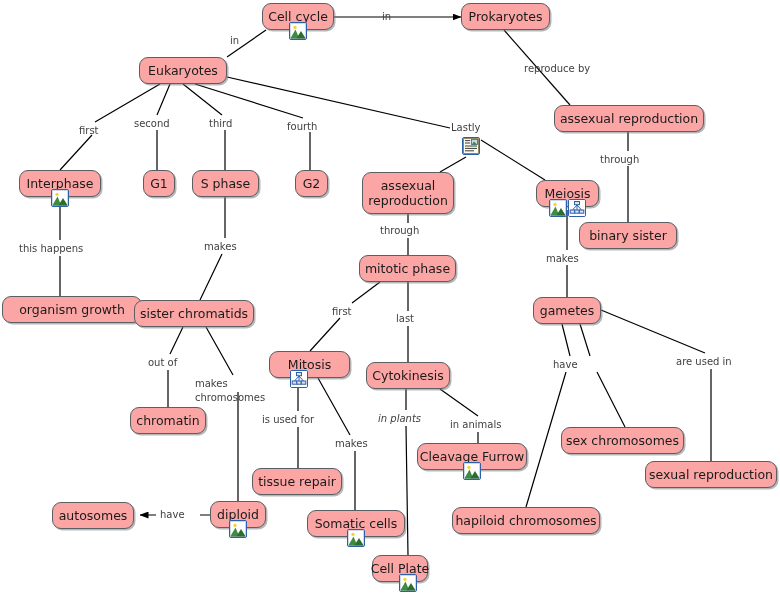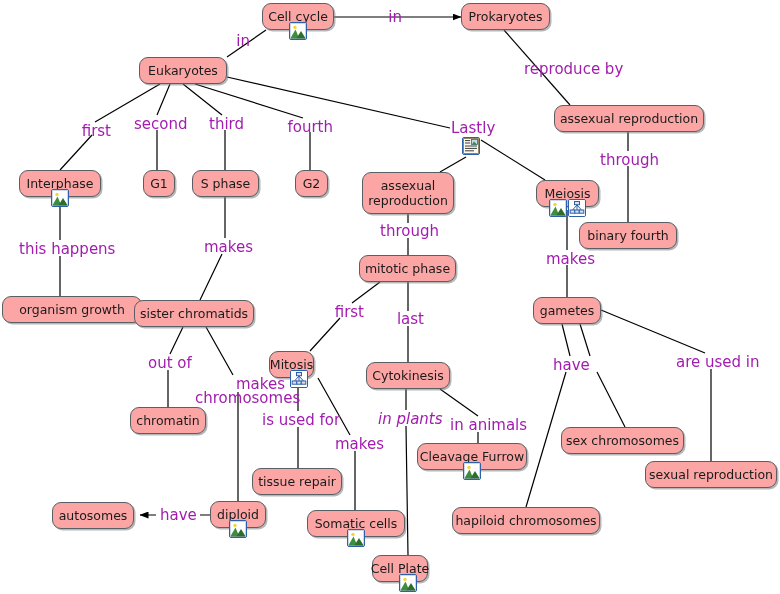--- a/index.html
+++ b/index.html
@@ -43,26 +43,26 @@
     box-shadow: 1.5px 1.5px 0 rgba(120,125,130,0.55);
     white-space: nowrap;
     z-index: 3;
   }
   .node.multiline {
     white-space: normal;
     line-height: 15px;
   }
   .linklabel {
     position: absolute;
-    font-size: 15px;
+    font-size: 10px;
     line-height: 14px;
-    color: #a21caf;
+    color: #404040;
     background: transparent;
     white-space: nowrap;
-    text-align: right;
+    text-align: left;
     z-index: 2;
   }
   .linklabel.multiline {
     white-space: normal;
     line-height: 14px;
   }
   
   .icons {
     position: absolute;
     display: flex;
@@ -194,35 +194,35 @@
             <line x1="8" y1="5" x2="8" y2="10" stroke="#2f5fa8" stroke-width="1"></line>
             <line x1="8" y1="5" x2="12.5" y2="10" stroke="#2f5fa8" stroke-width="1"></line>
             <rect x="5.5" y="1.5" width="5" height="3.2" fill="#d8e2f2" stroke="#2f5fa8" stroke-width="1"></rect>
             <rect x="1.2" y="10" width="4.6" height="3.2" fill="#d8e2f2" stroke="#2f5fa8" stroke-width="1"></rect>
             <rect x="5.8" y="10" width="4.4" height="3.2" fill="#d8e2f2" stroke="#2f5fa8" stroke-width="1"></rect>
             <rect x="10.3" y="10" width="4.5" height="3.2" fill="#d8e2f2" stroke="#2f5fa8" stroke-width="1"></rect>
           </svg>
         </span>
       </div>
       <div class="node" style="left: 579px; top: 222px; width: 98px; height: 27px;">
-        <span>binary fourth</span>
+        <span>binary sister</span>
       </div>
       <div class="node" style="left: 359px; top: 255px; width: 97px; height: 27px;">
         <span>mitotic phase</span>
       </div>
       <div class="node" style="left: 2px; top: 296px; width: 140px; height: 27px;">
         <span>organism growth</span>
       </div>
       <div class="node" style="left: 134px; top: 300px; width: 120px; height: 27px;">
         <span>sister chromatids</span>
       </div>
       <div class="node" style="left: 533px; top: 297px; width: 68px; height: 27px;">
         <span>gametes</span>
       </div>
-      <div class="node" style="left: 269px; top: 351px; width: 45px; height: 27px;">
+      <div class="node" style="left: 269px; top: 351px; width: 81px; height: 27px;">
         <span>Mitosis</span>
       </div>
       <div class="icons" style="left: 289.5px; top: 370px;">
         <span class="ricon">
           <svg viewBox="0 0 16 16">
             <rect x="0" y="0" width="16" height="16" fill="#ffffff"></rect>
             <line x1="8" y1="5" x2="3.5" y2="10" stroke="#2f5fa8" stroke-width="1"></line>
             <line x1="8" y1="5" x2="8" y2="10" stroke="#2f5fa8" stroke-width="1"></line>
             <line x1="8" y1="5" x2="12.5" y2="10" stroke="#2f5fa8" stroke-width="1"></line>
             <rect x="5.5" y="1.5" width="5" height="3.2" fill="#d8e2f2" stroke="#2f5fa8" stroke-width="1"></rect>

